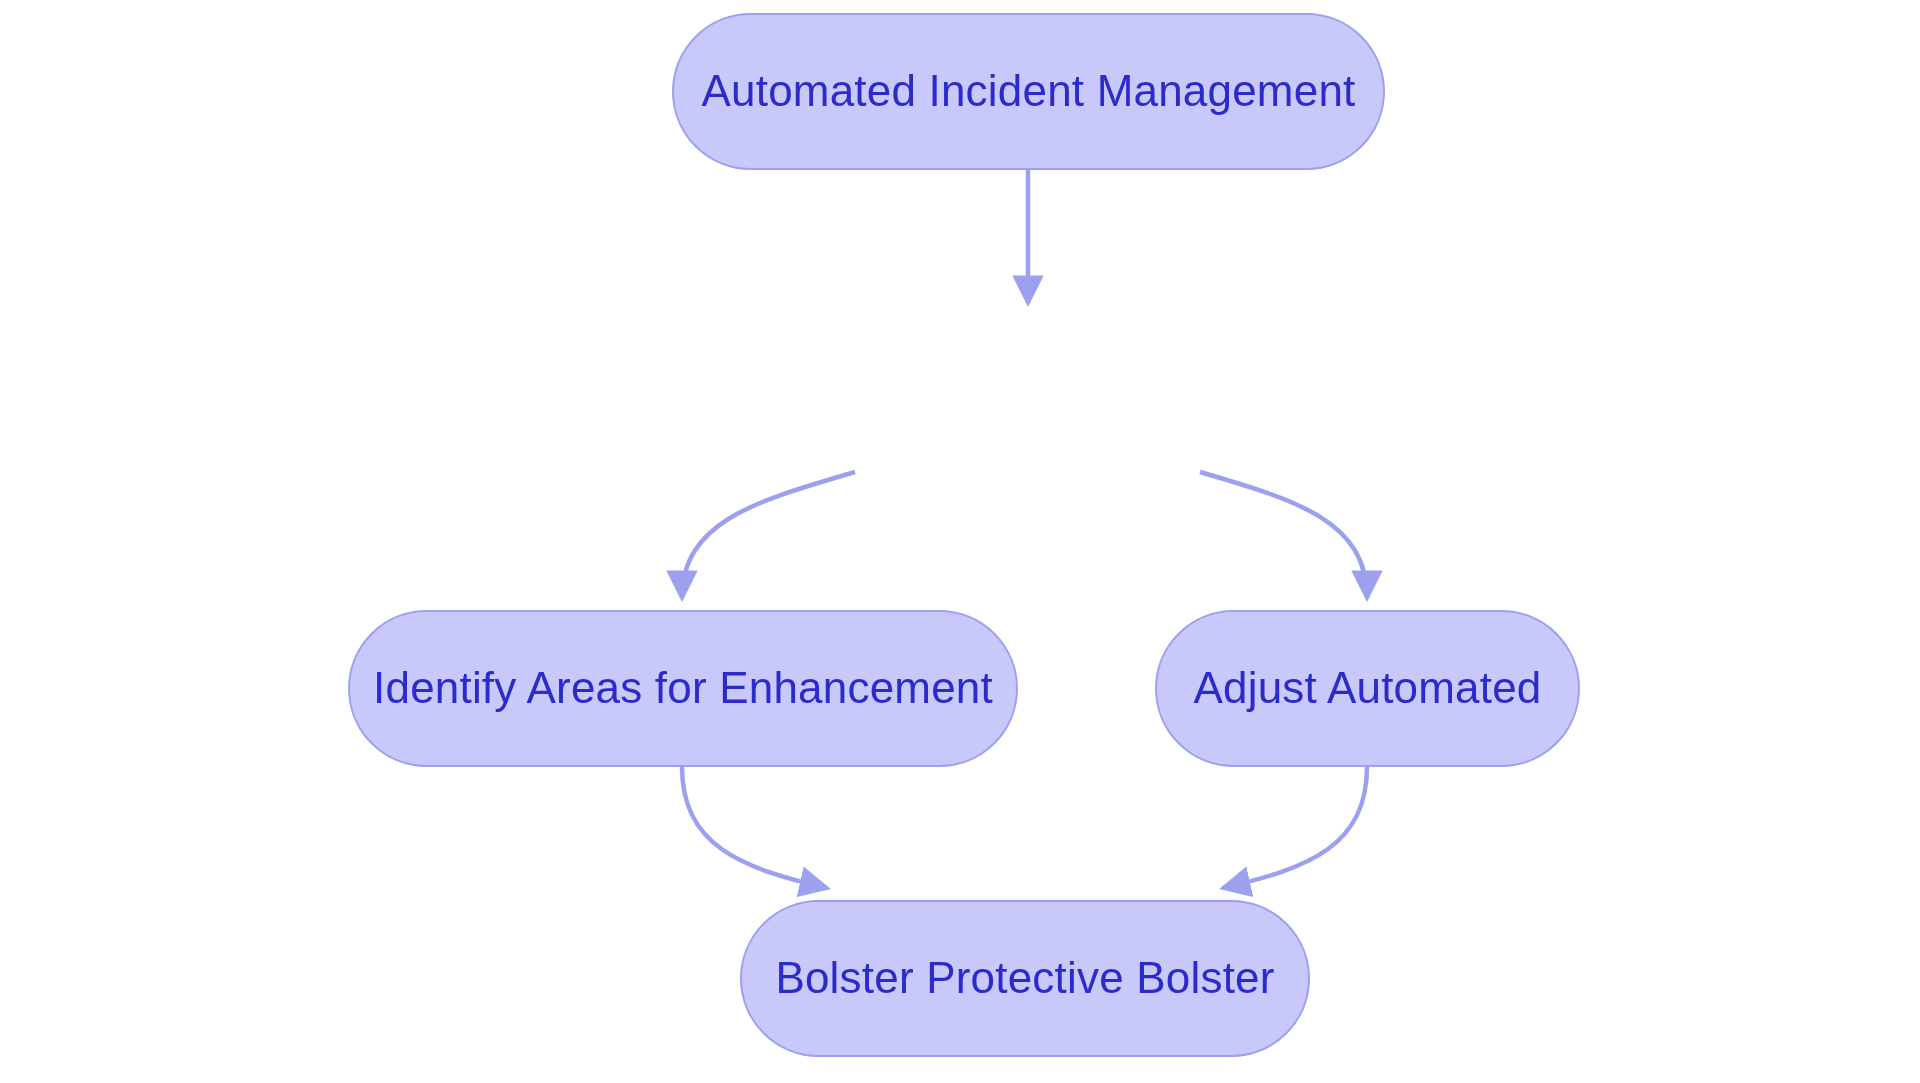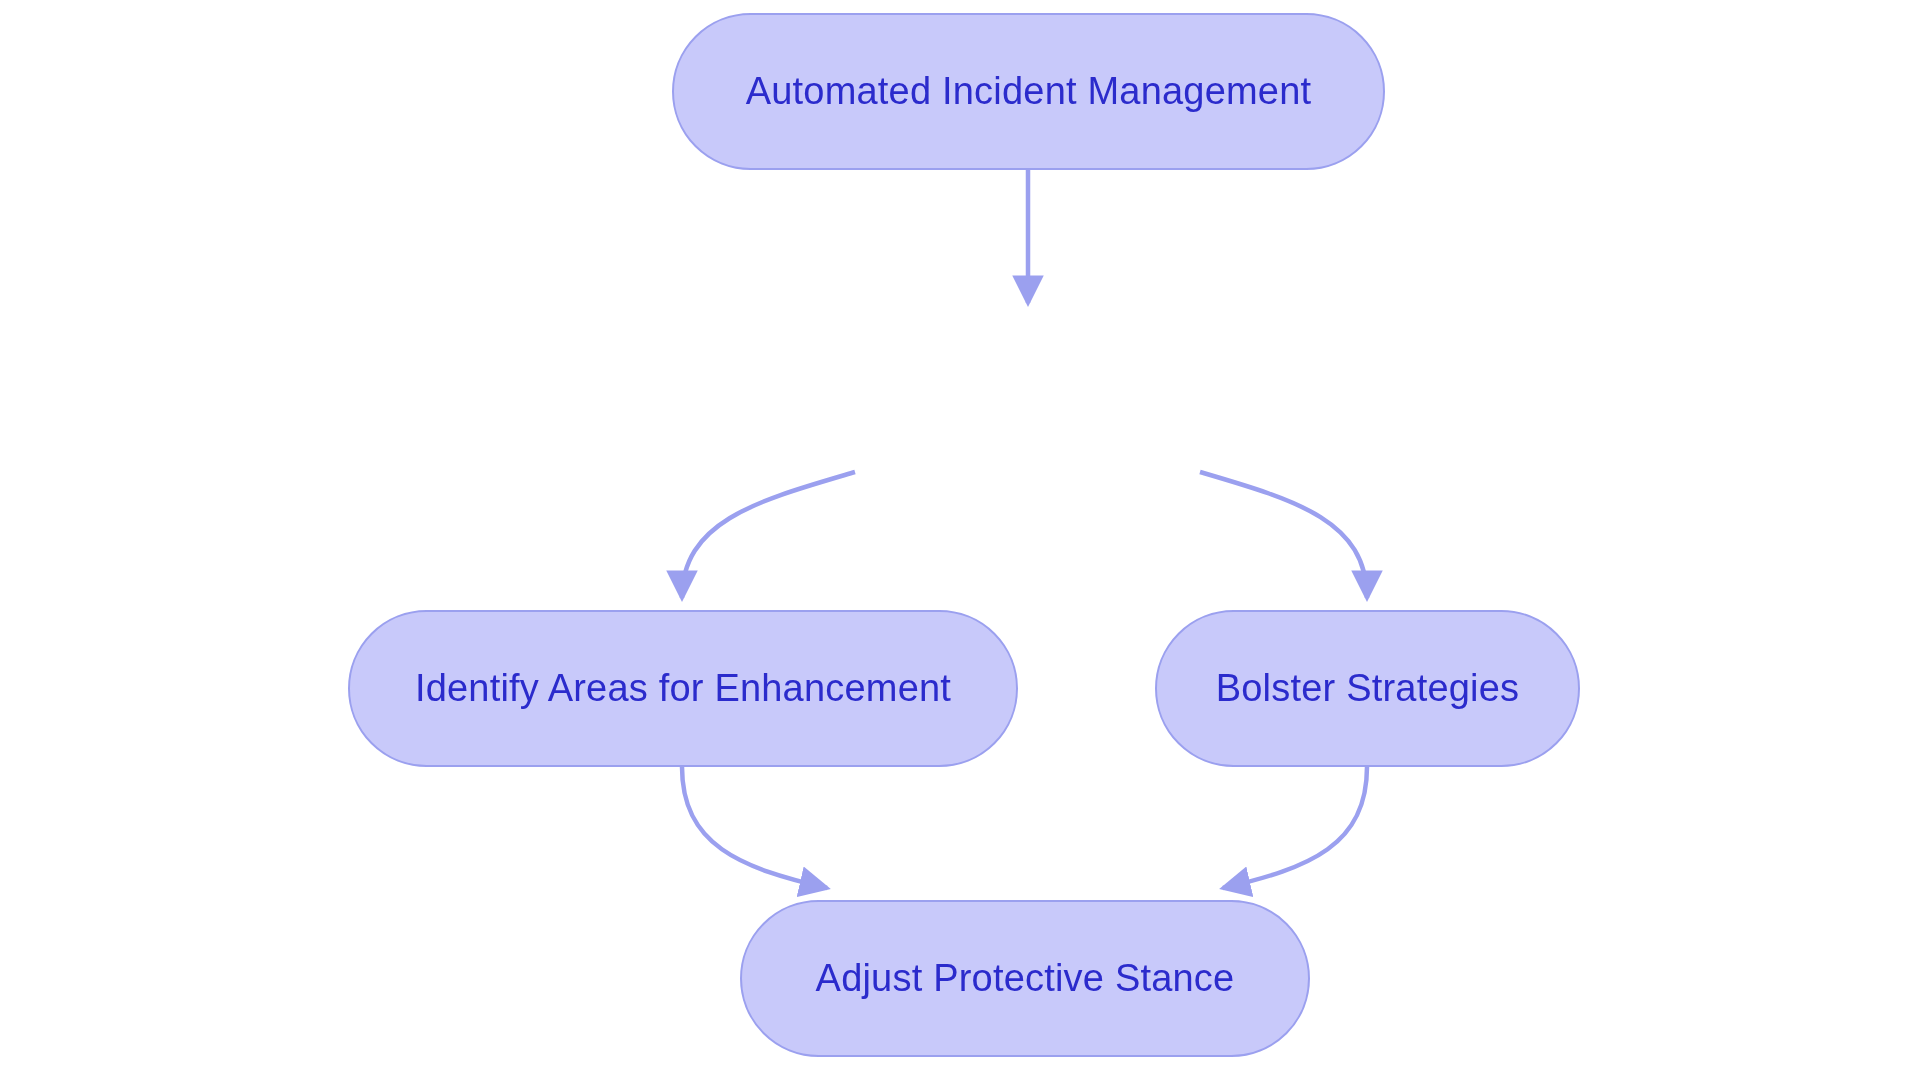--- a/index.html
+++ b/index.html
@@ -35,21 +35,21 @@
     align-items: center;
     justify-content: center;
     background: #c8c9fa;
     border: 2px solid #9ba0ef;
     border-radius: 999px;
     z-index: 2;
   }
   .node-label {
     color: #2b2bcc;
     font-family: "Liberation Sans", sans-serif;
-    font-size: 38px;
+    font-size: 44px;
     font-weight: 400;
     letter-spacing: 0.2px;
     line-height: 1.2;
     white-space: nowrap;
     text-align: center;
   }
   
   #node-automated-incident-management {
     left: 672px; top: 13px; width: 713px; height: 157px;
   }
@@ -94,20 +94,20 @@
   <div class="node" id="node-automated-incident-management">
     <span class="node-label">Automated Incident Management</span>
   </div>
 
 
   <div class="node" id="node-identify-areas">
     <span class="node-label">Identify Areas for Enhancement</span>
   </div>
 
   <div class="node" id="node-adjust-strategies">
-    <span class="node-label">Bolster Strategies</span>
+    <span class="node-label">Adjust Automated</span>
   </div>
 
   <div class="node" id="node-bolster-protective-stance">
-    <span class="node-label">Adjust Protective Stance</span>
+    <span class="node-label">Bolster Protective Bolster</span>
   </div>
 
 </div>
 
 </body></html>

